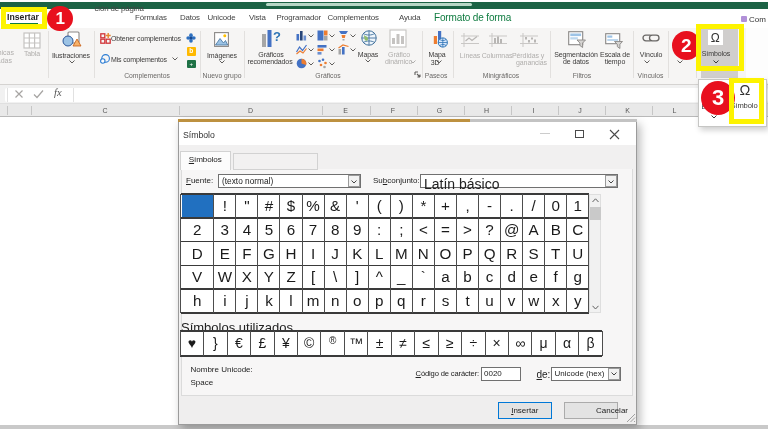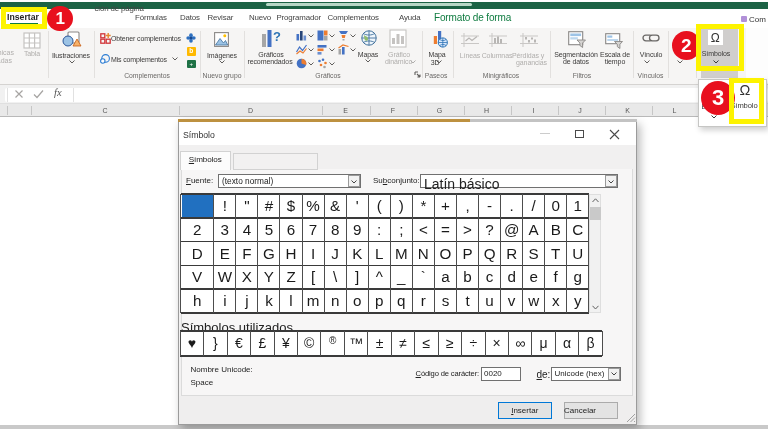--- a/index.html
+++ b/index.html
@@ -7,22 +7,22 @@
 .ab{position:absolute;}
 </style></head>
 <body>
 <div class="ab" style="left:0;top:0;width:768px;height:429px;background:#fff;">
 
 <div class="ab" style="left:0;top:1.8px;width:768px;height:6.8px;background:#1c6345;"></div>
 <div class="ab" style="left:266px;top:2.6px;width:206px;height:3.2px;background:#b7d8c6;border-radius:1.5px;"></div>
 <div class="ab" style="left:72.5px;top:4px;height:10px;line-height:10px;font-size:7.9px;letter-spacing:-0.15px;color:#444;white-space:nowrap;margin-left:22px;">ción de página</div>
 <div class="ab" style="left:135px;top:13px;height:10px;line-height:10px;font-size:7.9px;letter-spacing:-0.15px;color:#444;white-space:nowrap;">Fórmulas</div>
 <div class="ab" style="left:180px;top:13px;height:10px;line-height:10px;font-size:7.9px;letter-spacing:-0.15px;color:#444;white-space:nowrap;">Datos</div>
-<div class="ab" style="left:207.5px;top:13px;height:10px;line-height:10px;font-size:7.9px;letter-spacing:-0.15px;color:#444;white-space:nowrap;">Revisar</div>
-<div class="ab" style="left:249px;top:13px;height:10px;line-height:10px;font-size:7.9px;letter-spacing:-0.15px;color:#444;white-space:nowrap;">Nuevo</div>
+<div class="ab" style="left:207.5px;top:13px;height:10px;line-height:10px;font-size:7.9px;letter-spacing:-0.15px;color:#444;white-space:nowrap;">Unicode</div>
+<div class="ab" style="left:249px;top:13px;height:10px;line-height:10px;font-size:7.9px;letter-spacing:-0.15px;color:#444;white-space:nowrap;">Vista</div>
 <div class="ab" style="left:276.5px;top:13px;height:10px;line-height:10px;font-size:7.9px;letter-spacing:-0.15px;color:#444;white-space:nowrap;">Programador</div>
 <div class="ab" style="left:327.5px;top:13px;height:10px;line-height:10px;font-size:7.9px;letter-spacing:-0.15px;color:#444;white-space:nowrap;">Complementos</div>
 <div class="ab" style="left:399px;top:13px;height:10px;line-height:10px;font-size:7.9px;letter-spacing:-0.15px;color:#444;white-space:nowrap;">Ayuda</div>
 <div class="ab" style="left:434px;top:13px;height:10px;line-height:10px;font-size:10px;letter-spacing:-0.15px;color:#107C41;white-space:nowrap;">Formato de forma</div>
 <div class="ab" style="left:7px;top:11px;width:29px;height:12px;font-size:8.7px;font-weight:bold;color:#262626;line-height:12px;text-align:center;white-space:nowrap;">Insertar</div>
 <div class="ab" style="left:9.5px;top:23px;width:28px;height:2.6px;background:#0e7c41;"></div>
 <div class="ab" style="left:741px;top:16px;width:6px;height:6px;background:#b190d8;border-radius:1px;"></div>
 <div class="ab" style="left:749px;top:14.5px;width:22px;height:9px;font-size:8px;color:#333;">Com</div>
 <div class="ab" style="left:0;top:28px;width:768px;height:55.5px;background:#f6f5f4;"></div>
 <div class="ab" style="left:0;top:83.5px;width:768px;height:1px;background:#d5d3d1;"></div>
@@ -495,21 +495,21 @@
 <div class="ab" style="left:550.5px;top:366.8px;width:70px;height:13.8px;background:#fff;border:1px solid #707070;"></div>
 <div class="ab" style="left:554.5px;top:369px;width:60px;height:10px;font-size:8px;color:#222;">Unicode (hex)</div>
 <div class="ab" style="left:607.5px;top:367.8px;width:12px;height:11.8px;background:#f2f2f2;border:1px solid #9a9a9a;"></div>
 <svg class="ab" style="left:610.5px;top:372px;" width="6" height="4" viewBox="0 0 6 4">
       <path d="M0.5 0.5 L3 3 L5.5 0.5" stroke="#444" stroke-width="1" fill="none"></path>
     </svg>
 <div class="ab" style="left:179px;top:395.5px;width:457px;height:28.5px;background:#efeeee;"></div>
 <div class="ab" style="left:498px;top:401.5px;width:53.5px;height:17.5px;background:#e3e3e3;border:1px solid #0078d7;"></div>
 <div class="ab" style="left:498px;top:401.5px;width:53.5px;height:17.5px;font-size:8px;color:#222;text-align:center;line-height:17.5px;"><span style="text-decoration:underline;">I</span>nsertar</div>
 <div class="ab" style="left:564px;top:401.5px;width:54px;height:17.5px;background:#e3e3e3;border:1px solid #ababab;"></div>
-<div class="ab" style="left:564px;top:401.5px;width:64px;height:17.5px;font-size:8px;color:#222;text-align:left;line-height:17.5px;">Cancelar</div>
+<div class="ab" style="left:564px;top:401.5px;width:64px;height:17.5px;font-size:8px;color:#222;text-align:right;line-height:17.5px;">Cancelar</div>
 <svg class="ab" style="left:626px;top:413px;" width="10" height="10" viewBox="0 0 10 10">
 <path d="M9 1 L1 9 M9 4.5 L4.5 9 M9 8 L8 9" stroke="#a0a0a0" stroke-width="1"></path>
     </svg>
 <div class="ab" style="left:698px;top:79.3px;width:68.5px;height:47.7px;background:#fff;border:1px solid #c6c6c4;box-shadow:2px 3px 6px rgba(0,0,0,0.2);"></div>
 <div class="ab" style="left:701.5px;top:102px;height:9px;font-size:7.3px;color:#3b3a39;white-space:nowrap;">Ecuación</div>
 <svg class="ab" style="left:711px;top:114.5px;" width="6" height="4" viewBox="0 0 6 4">
       <path d="M0.5 0.5 L3 3 L5.5 0.5" stroke="#3b3a39" stroke-width="1" fill="none"></path>
     </svg>
 <div class="ab" style="left:732.5px;top:82px;width:25px;height:17px;font-size:14.5px;color:#333;text-align:center;line-height:17px;">Ω</div>
 <div class="ab" style="left:727px;top:101px;width:34px;height:9px;font-size:7.6px;letter-spacing:-0.1px;color:#3b3a39;text-align:center;">Símbolo</div>

